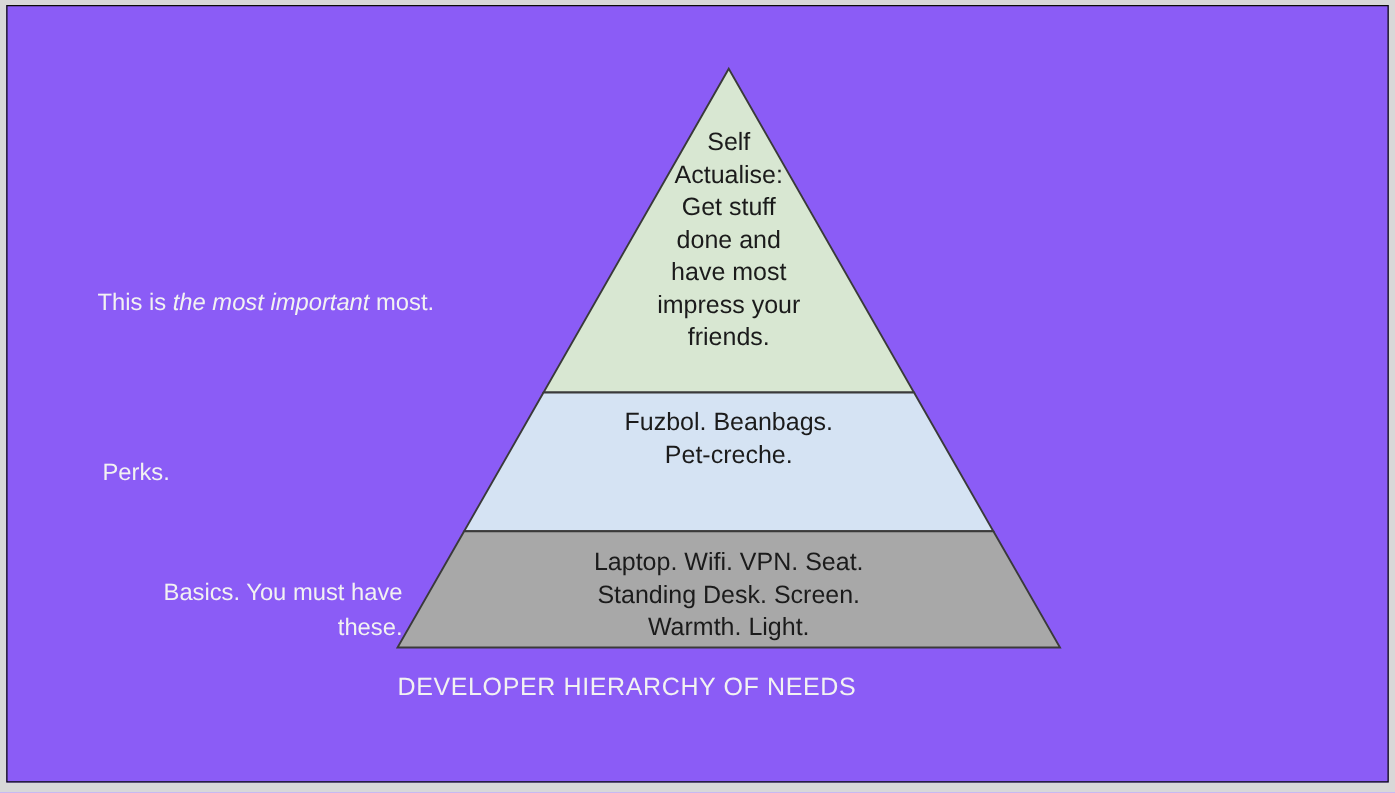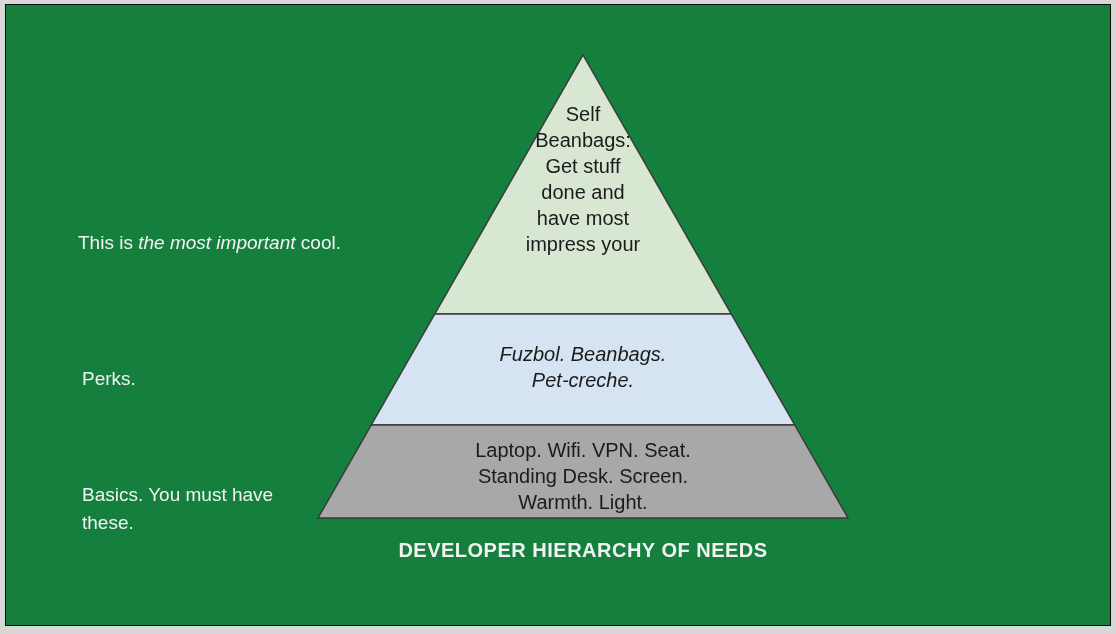--- a/index.html
+++ b/index.html
@@ -14,21 +14,21 @@
     box-sizing: border-box;
     width: 1116px;
     height: 634px;
     background: #d8d8d8;
     padding: 4px 5px 8px 5px;
   }
   .slide {
     position: relative;
     width: 100%;
     height: 100%;
-    background: #15803d;
+    background: #8b5cf6;
     border: 1px solid #0a0a0a;
     box-sizing: border-box;
   }
   .pyramid-svg {
     position: absolute;
     left: 0;
     top: 0;
     width: 100%;
     height: 100%;
   }
@@ -39,78 +39,78 @@
   .tier-text {
     position: absolute;
     left: 427px;
     width: 300px;
     text-align: center;
     color: #1b1b1b;
     font-size: 20px;
     line-height: 26px;
   }
   .tier-text.top    { top: 96px;  }
-  .tier-text.middle { top: 336px; font-style: italic; }
+  .tier-text.middle { top: 320px; }
   .tier-text.bottom { top: 432px; text-align: center; }
   .side-label {
     position: absolute;
     color: #f2f2f2;
     font-size: 19px;
     line-height: 28px;
   }
   .label-1 { left: 72px; top: 224px; }
   .label-2 { left: 76px; top: 360px; }
-  .label-3 { left: 76px; top: 476px; width: 240px; }
+  .label-3 { left: 76px; top: 456px; width: 240px; text-align: right; }
   .side-label em { }
   .caption {
     position: absolute;
     left: 312px;
     top: 534px;
     width: 530px;
-    text-align: center;
+    text-align: left;
     color: #f2f2f2;
     font-size: 20px;
     letter-spacing: 0.5px;
-    font-weight: bold;
   }
 </style>
 </head>
 <body>
 
 <div class="frame">
   <div class="slide">
 
     <svg class="pyramid-svg" viewBox="0 0 1104 620" preserveAspectRatio="none">
       <polygon points="577,50 725.2,309 428.8,309" fill="#d8e7d2"></polygon>
       <polygon points="428.8,309 725.2,309 788.7,420 365.3,420" fill="#d5e3f3"></polygon>
       <polygon points="365.3,420 788.7,420 842,513 312,513" fill="#a8a8a8"></polygon>
     </svg>
 
     <div class="tier-text top">
       <div>Self</div>
-      <div>Beanbags:</div>
+      <div>Actualise:</div>
       <div>Get stuff</div>
       <div>done and</div>
       <div>have most</div>
       <div>impress your</div>
+      <div>friends.</div>
     </div>
 
     <div class="tier-text middle">
       <div>Fuzbol. Beanbags.</div>
       <div>Pet-creche.</div>
     </div>
 
     <div class="tier-text bottom">
       <div>Laptop. Wifi. VPN. Seat.</div>
       <div>Standing Desk. Screen.</div>
       <div>Warmth. Light.</div>
     </div>
 
     <div class="side-label label-1">
-      <span>This is </span><em>the most important</em><span> cool.</span>
+      <span>This is </span><em>the most important</em><span> most.</span>
     </div>
 
     <div class="side-label label-2">Perks.</div>
 
     <div class="side-label label-3">Basics. You must have these.</div>
 
     <div class="caption">DEVELOPER HIERARCHY OF NEEDS</div>
 
   </div>
 </div>

